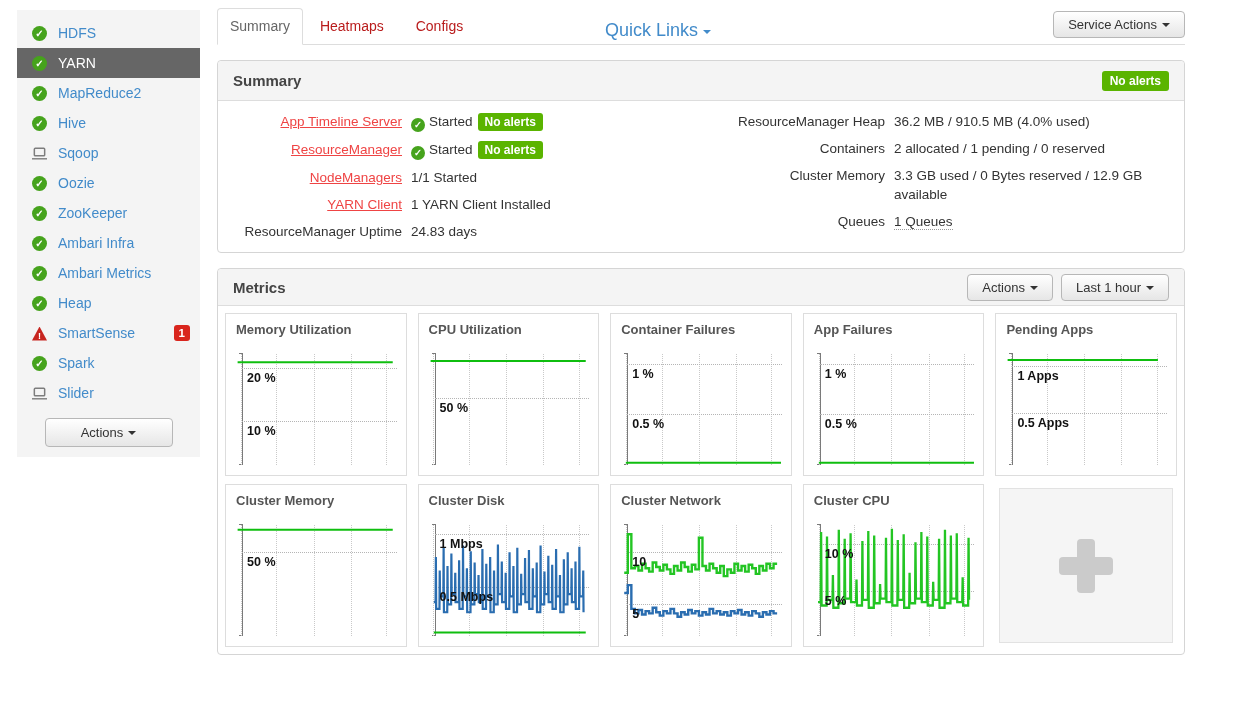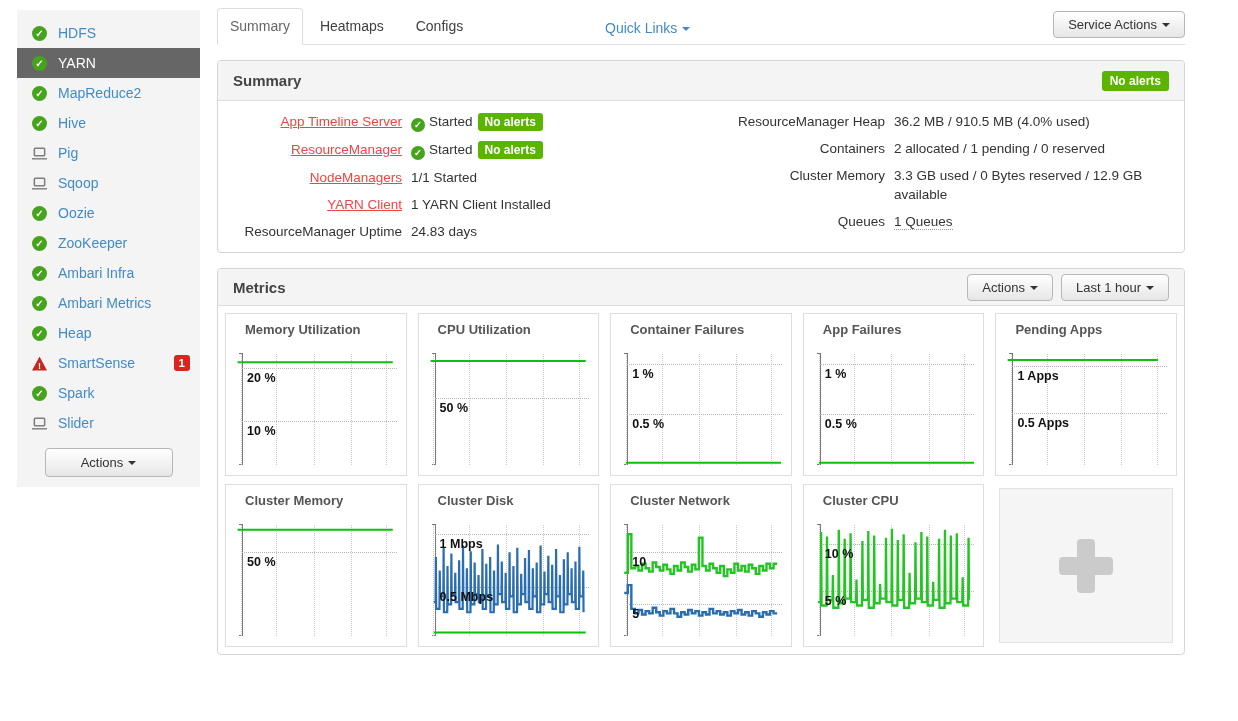--- a/index.html
+++ b/index.html
@@ -17,23 +17,23 @@
   .sbadge{margin-left:auto;background:#d9251d;border-radius:3px;color:#fff;font-size:11.5px;font-weight:bold;padding:1px 5px;line-height:14px;}
   .side-actions{text-align:center;margin-top:10px;}
   .btn{font-family:"Liberation Sans",sans-serif;font-size:13px;color:#333;background:linear-gradient(#ffffff,#e6e6e6);
        border:1px solid #b7b7b7;border-radius:4px;padding:5px 14px;cursor:pointer;}
   .btn.side{width:128px;padding:6px 10px;}
   .caret{display:inline-block;width:0;height:0;border-top:4px solid;border-left:4px solid transparent;border-right:4px solid transparent;margin-left:5px;vertical-align:2px;}
   
   .main{position:absolute;left:217px;top:0;width:968px;}
   .tabbar{height:45px;border-bottom:1px solid #ddd;position:relative;box-sizing:border-box;}
   .tabs{position:absolute;left:0;bottom:-1px;}
-  .tab{display:inline-block;padding:9px 15px 10px;font-size:14px;color:#404040;margin-right:2px;cursor:pointer;}
+  .tab{display:inline-block;padding:9px 15px 10px;font-size:14px;color:#b91c1c;margin-right:2px;cursor:pointer;}
   .tab.active{background:#fff;border:1px solid #ddd;border-bottom:1px solid #fff;border-radius:4px 4px 0 0;color:#666;padding:9px 12px 10px;}
-  .quicklinks{position:absolute;left:388px;top:20px;color:#428bca;font-size:14px;cursor:pointer;}
+  .quicklinks{position:absolute;left:388px;top:20px;color:#428bca;font-size:18px;cursor:pointer;}
   .svc-actions{position:absolute;right:0;top:11px;}
   
   .panel{border:1px solid #d5d5d5;border-radius:4px;margin-top:15px;background:#fff;}
   .phead{background:#f4f4f4;border-bottom:1px solid #ddd;border-radius:4px 4px 0 0;padding:0 15px;height:39px;display:flex;align-items:center;}
   .phead.short{height:36px;}
   .ptitle{font-weight:bold;font-size:15px;color:#444;}
   .spacer{flex:1;}
   .no-alerts{background:#5ab400;color:#fff;font-weight:bold;font-size:12px;padding:3px 8px;border-radius:3px;}
   
   .pbody{display:flex;padding:7px 0;font-size:13.5px;}
@@ -42,21 +42,21 @@
   .slbl{width:184px;text-align:right;flex:none;padding-right:9px;color:#333;}
   .slbl.link{color:#ef4444;text-decoration:underline;cursor:pointer;}
   .sval{flex:1;padding-right:22px;color:#333;}
   .vcheck{display:inline-block;width:14px;height:14px;border-radius:50%;background:#46a31c;color:#fff;font-size:9.5px;font-weight:bold;text-align:center;line-height:14px;margin-right:4px;vertical-align:-2px;}
   .vbadge{background:#5ab400;color:#fff;font-weight:bold;font-size:12px;padding:2px 7px;border-radius:3px;margin-left:5px;}
   .dotted{border-bottom:1px dotted #999;cursor:pointer;}
   
   .phead .btn{margin-left:8px;}
   
   .tilegrid{display:grid;grid-template-columns:repeat(5,1fr);gap:8px 11px;padding:7px;}
-  .tile{border:1px solid #ddd;height:163px;box-sizing:border-box;padding:8px 19px;position:relative;background:#fff;}
+  .tile{border:1px solid #ddd;height:163px;box-sizing:border-box;padding:8px 10px;position:relative;background:#fff;}
   .ttitle{font-size:13px;font-weight:bold;color:#555;}
   .chart{position:absolute;left:10px;right:8px;top:38px;bottom:10px;}
   .axis{position:absolute;left:6px;top:1px;bottom:0;width:1px;background:#7a7a7a;}
   .axis::after{content:"";position:absolute;bottom:0;left:-3px;width:3px;height:1px;background:#7a7a7a;}
   .axis::before{content:"";position:absolute;top:0;left:-3px;width:3px;height:1px;background:#7a7a7a;}
   .vgrid{position:absolute;top:2px;bottom:0;width:0;border-left:1px dotted #c9c9c9;}
   .hgrid{position:absolute;left:6px;right:1px;height:0;border-top:1px dotted #b5b5b5;}
   .glabel{position:absolute;left:11px;font-size:12.5px;font-weight:bold;color:#111;}
   svg.series{position:absolute;left:0;top:0;width:100%;height:100%;overflow:visible;}
   .plus-tile{background:#f5f5f5;border-color:#e2e2e2;margin:4px;height:155px;display:flex;align-items:center;justify-content:center;cursor:pointer;}
@@ -85,29 +85,20 @@
         <span class="sicon ok">✓</span>
         <span class="slabel">Hive</span>
       </div>
       <div class="side-item">
         <span class="sicon client">
           <svg width="16" height="13" viewBox="0 0 16 13">
             <rect x="2.5" y="1" width="11" height="8" rx="1" fill="none" stroke="#7d7d7d" stroke-width="1.6"></rect>
             <rect x="0" y="11.4" width="16" height="1.5" fill="#7d7d7d"></rect>
           </svg>
         </span>
-        <span class="slabel">Pig</span>
-      </div>
-      <div class="side-item">
-        <span class="sicon client">
-          <svg width="16" height="13" viewBox="0 0 16 13">
-            <rect x="2.5" y="1" width="11" height="8" rx="1" fill="none" stroke="#7d7d7d" stroke-width="1.6"></rect>
-            <rect x="0" y="11.4" width="16" height="1.5" fill="#7d7d7d"></rect>
-          </svg>
-        </span>
         <span class="slabel">Sqoop</span>
       </div>
       <div class="side-item">
         <span class="sicon ok">✓</span>
         <span class="slabel">Oozie</span>
       </div>
       <div class="side-item">
         <span class="sicon ok">✓</span>
         <span class="slabel">ZooKeeper</span>
       </div>

